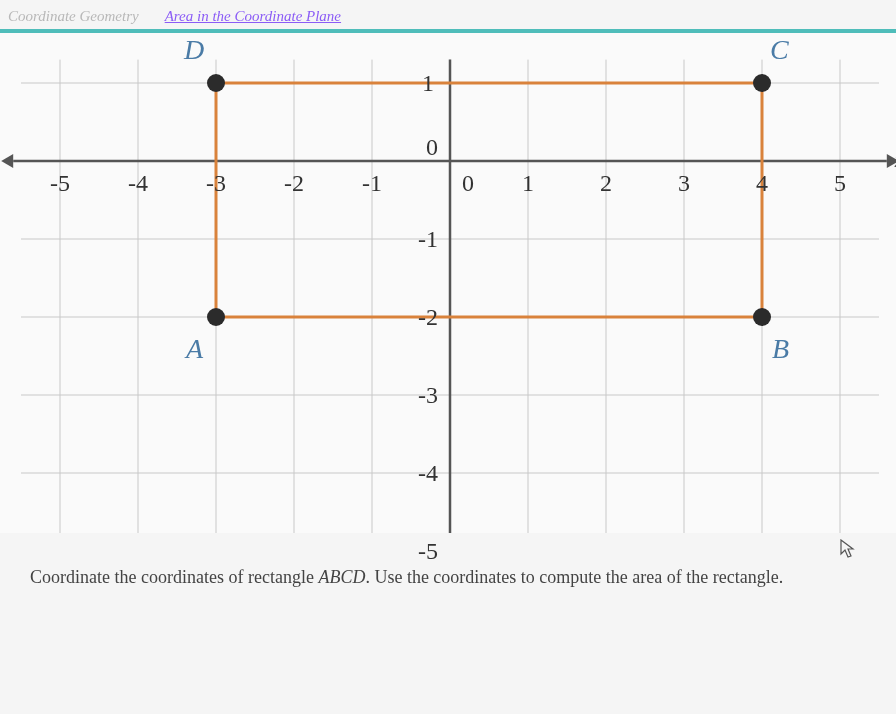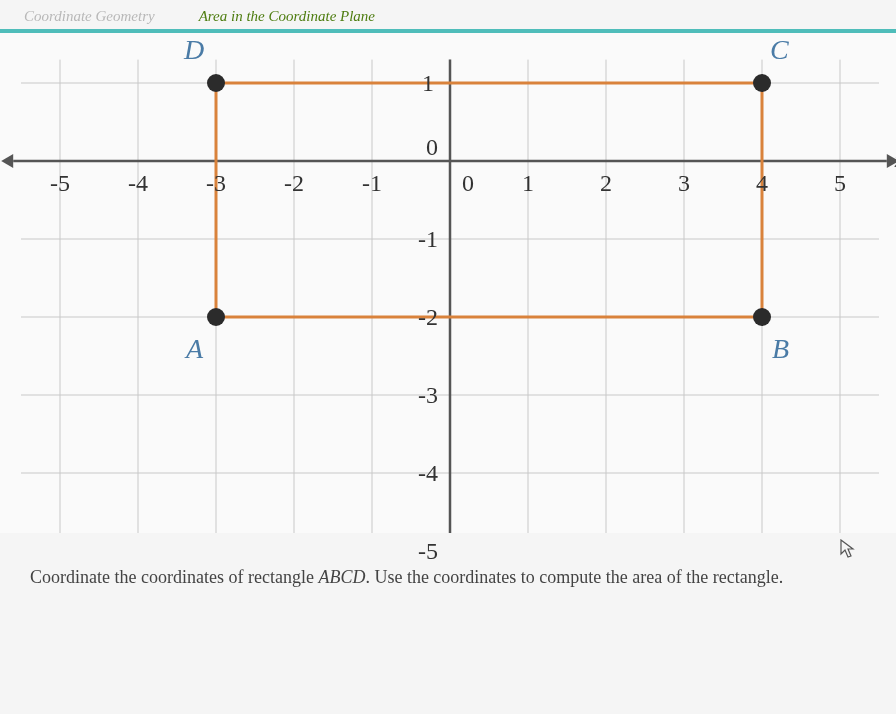--- a/index.html
+++ b/index.html
@@ -6,27 +6,27 @@
     body {
       font-family: Georgia, 'Times New Roman', serif;
       background: #f5f5f5;
       width: 896px;
       height: 714px;
       overflow: hidden;
       position: relative;
     }
     .breadcrumb {
       display: flex;
-      gap: 44px;
-      padding: 8px 24px 4px;
+      gap: 26px;
+      padding: 8px 8px 4px;
       font-size: 15px;
       color: #b8b8b8;
       font-style: italic;
     }
-    .breadcrumb span:last-child { color: #4d7c0f; }
+    .breadcrumb span:last-child { color: #8b5cf6; text-decoration: underline; }
     .divider {
       height: 4px;
       background: #4fbdba;
       width: 100%;
     }
     .chart-container {
       position: relative;
       width: 896px;
       height: 500px;
       background: #fafafa;

